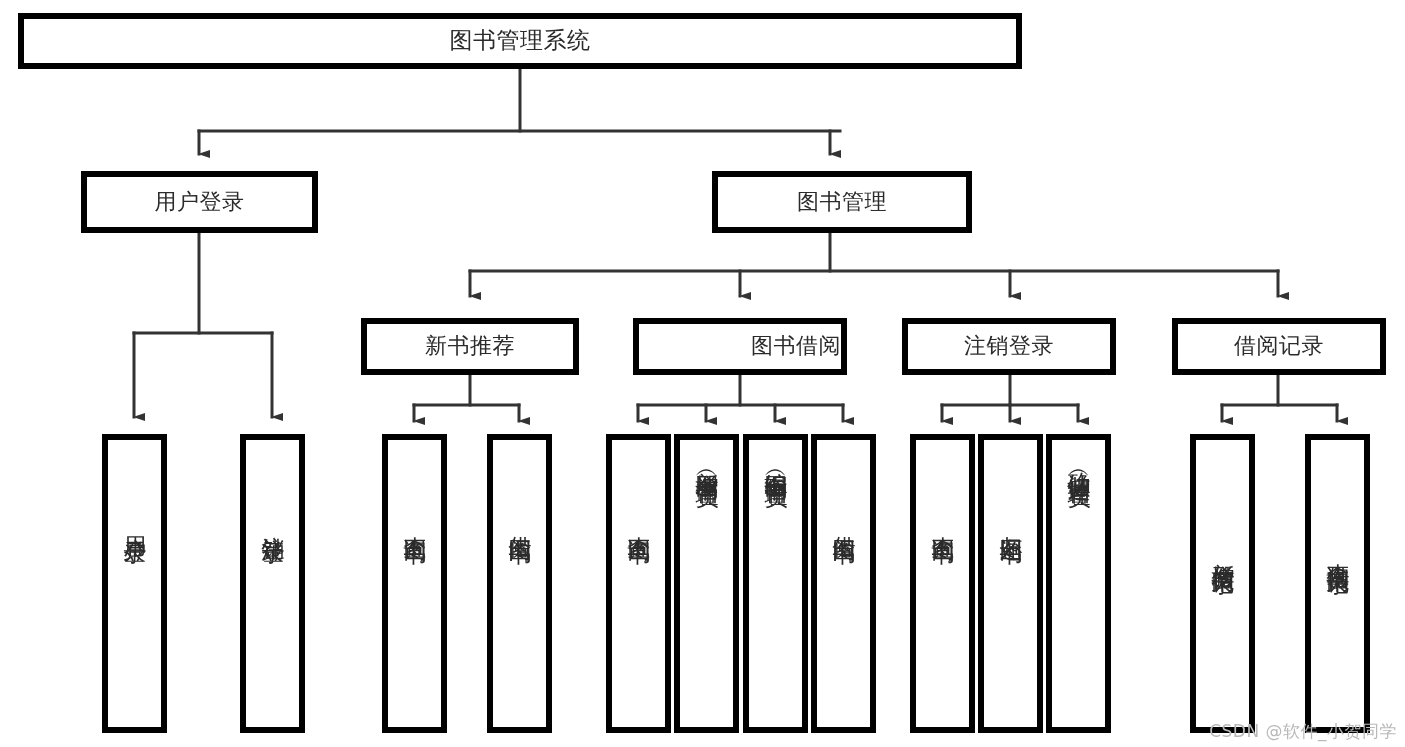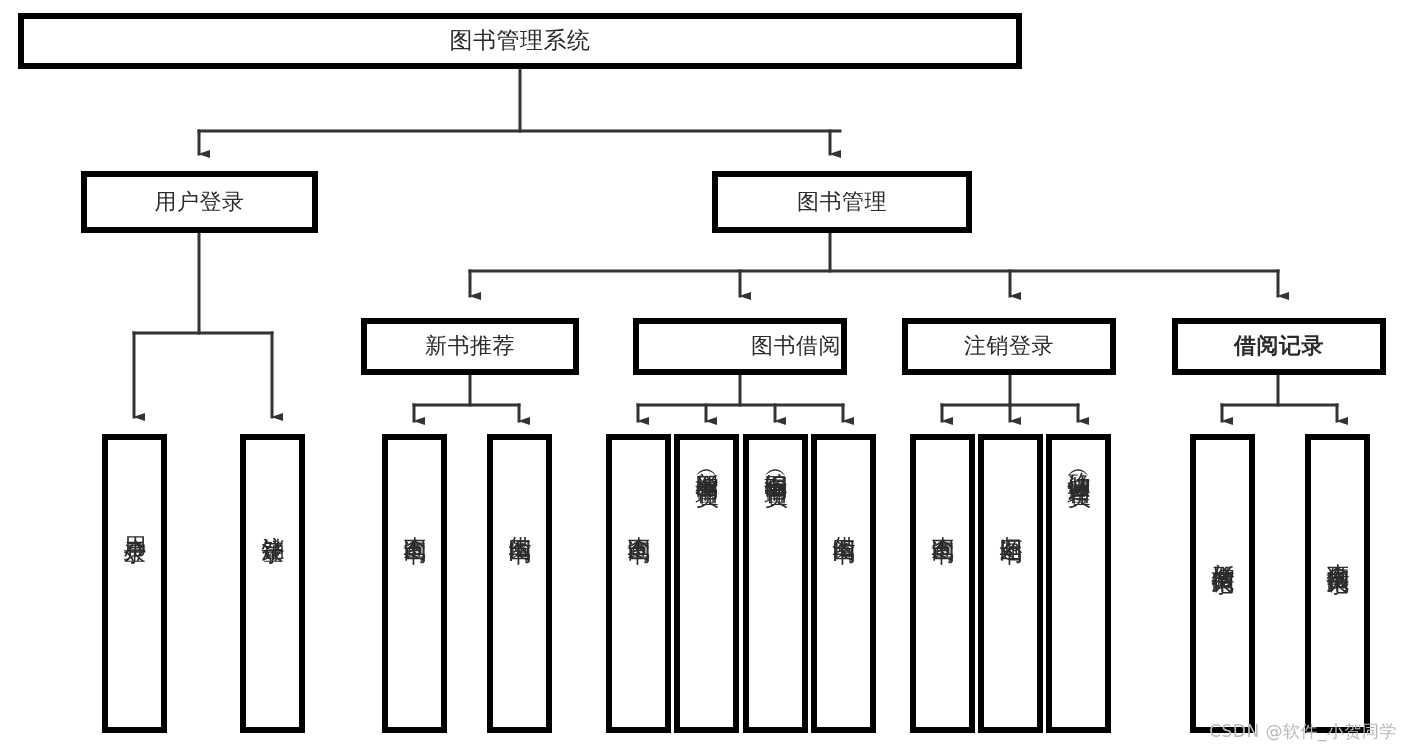--- a/index.html
+++ b/index.html
@@ -155,21 +155,21 @@
 
   <div class="node horiz" style="left:361px; top:318px; width:218px; height:57px;">
     <span class="label">新书推荐</span>
   </div>
   <div class="node horiz" style="left:633px; top:318px; width:214px; height:57px;justify-content:flex-end;">
     <span class="label">图书借阅</span>
   </div>
   <div class="node horiz" style="left:902px; top:318px; width:214px; height:57px;">
     <span class="label">注销登录</span>
   </div>
-  <div class="node horiz" style="left:1172px; top:318px; width:214px; height:57px;font-weight:bold;">
+  <div class="node horiz" style="left:1172px; top:318px; width:214px; height:57px;">
     <span class="label">借阅记录</span>
   </div>
 
   <div class="node vert mid" style="left:102px; top:434px; width:65px; height:299px;">
     <span class="label">用户登录</span>
   </div>
   <div class="node vert mid" style="left:240px; top:434px; width:65px; height:299px;">
     <span class="label">注销登录</span>
   </div>
 

